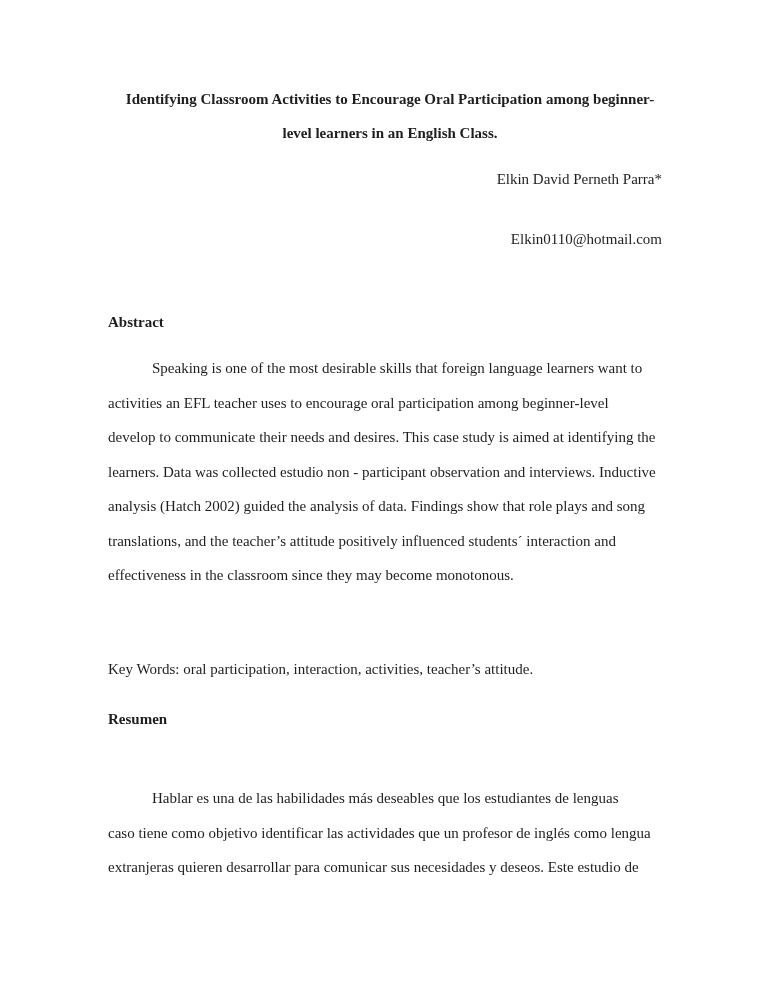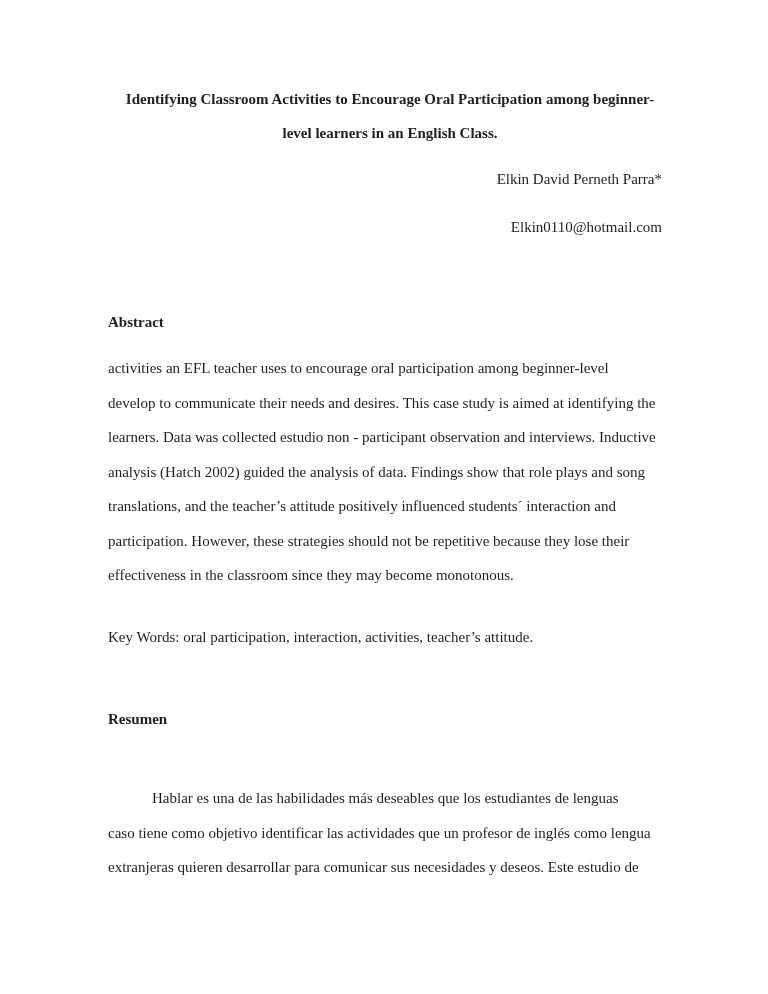--- a/index.html
+++ b/index.html
@@ -38,41 +38,41 @@
     font-weight: bold;
   }
   .byline {
     position: absolute;
     right: 10px;
     white-space: nowrap;
     line-height: 34.5px;
     text-align: center;
   }
   .byline.author { top: 162px; }
-  .byline.email  { top: 210px; }
+  .byline.email  { top: 222px; }
   .heading {
     position: absolute;
     left: 0;
     font-weight: bold;
     white-space: nowrap;
     line-height: 34.5px;
   }
   .abstract-heading { top: 305px; }
   .resumen-heading  { top: 702px; }
   .para {
     position: absolute;
     left: 0;
     width: 100%;
   }
   .abstract-para { top: 351px; }
   .resumen-para  { top: 781px; }
   .keywords {
     position: absolute;
     left: 0;
-    top: 620px;
+    top: 652px;
     white-space: nowrap;
     line-height: 34.5px;
   }
   .indent { text-indent: 44px; }
 </style>
 </head>
 <body>
 
 <div class="page">
   <div class="content">
@@ -81,26 +81,26 @@
       <div class="line">Identifying Classroom Activities to Encourage Oral Participation among beginner-</div>
       <div class="line">level learners in an English Class.</div>
     </div>
 
     <div class="byline author">Elkin David Perneth Parra*</div>
     <div class="byline email">Elkin0110@hotmail.com</div>
 
     <div class="heading abstract-heading">Abstract</div>
 
     <div class="para abstract-para">
+      <div class="line indent">Speaking is one of the most desirable skills that foreign language learners want to</div>
       <div class="line">activities an EFL teacher uses to encourage oral participation among beginner-level</div>
       <div class="line">develop to communicate their needs and desires. This case study is aimed at identifying the</div>
       <div class="line">learners. Data was collected estudio non - participant observation and interviews. Inductive</div>
       <div class="line">analysis (Hatch 2002) guided the analysis of data. Findings show that role plays and song</div>
       <div class="line">translations, and the teacher’s attitude positively influenced students´ interaction and</div>
-      <div class="line">participation. However, these strategies should not be repetitive because they lose their</div>
       <div class="line">effectiveness in the classroom since they may become monotonous.</div>
     </div>
 
     <div class="keywords">Key Words: oral participation, interaction, activities, teacher’s attitude.</div>
 
     <div class="heading resumen-heading">Resumen</div>
 
     <div class="para resumen-para">
       <div class="line indent">Hablar es una de las habilidades más deseables que los estudiantes de lenguas</div>
       <div class="line">caso tiene como objetivo identificar las actividades que un profesor de inglés como lengua</div>

